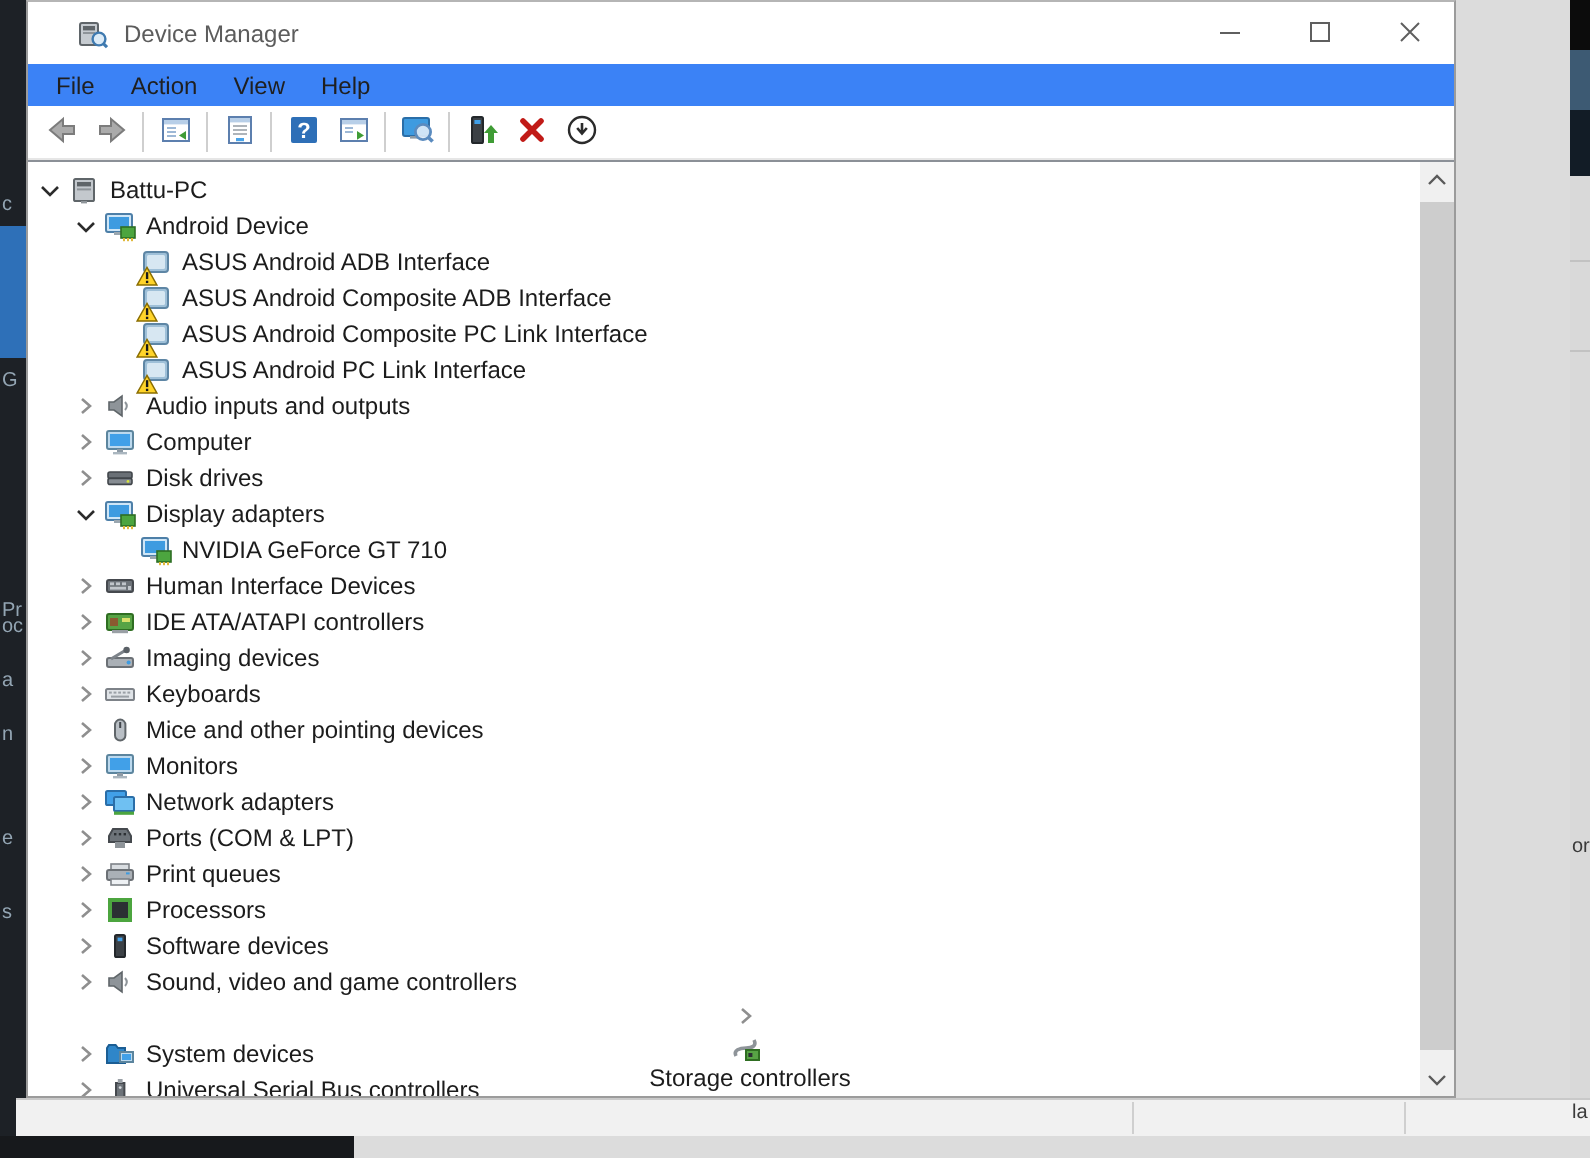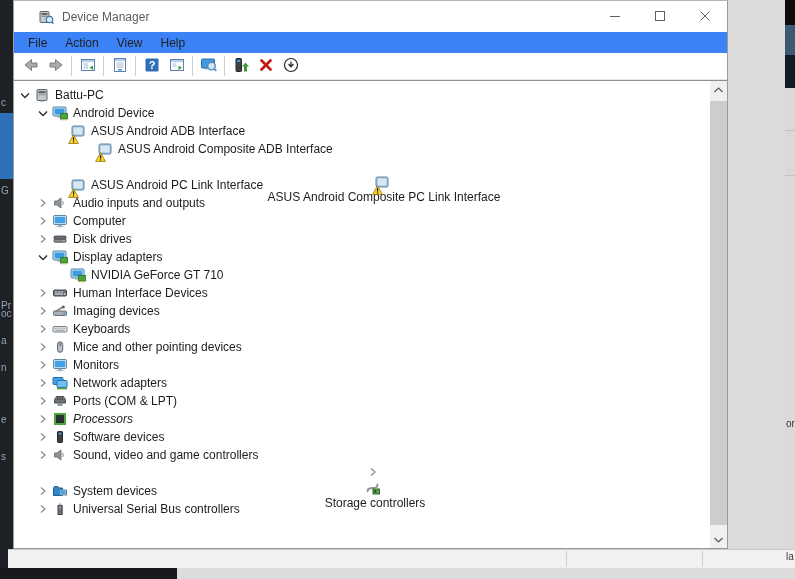--- a/index.html
+++ b/index.html
@@ -247,33 +247,33 @@
             <span class="node-icon"><svg width="16" height="16" viewBox="0 0 16 16">
                 <rect x="2" y="3" width="12" height="10" rx="1.5" fill="#9fc0d8" stroke="#5e86a5"></rect>
                 <rect x="3.5" y="4.5" width="9" height="7" rx="0.8" fill="#d7e7f2"></rect>
               </svg><span class="warn-badge"><svg width="11" height="10" viewBox="0 0 12 11">
                   <path d="M6 0.8 L11.4 10.4 H0.6 Z" fill="#ffd42a" stroke="#8a6d00" stroke-width="0.8"></path>
                   <rect x="5.4" y="3.4" width="1.3" height="3.8" fill="#1a1a1a"></rect>
                   <rect x="5.4" y="8.1" width="1.3" height="1.3" fill="#1a1a1a"></rect>
                 </svg></span></span>
             <span class="node-label">ASUS Android ADB Interface</span>
           </div>
-          <div class="tree-row" style="padding-left: 39px; margin-left: 27px;">
+          <div class="tree-row" style="padding-left: 39px;">
             <span class="twisty"></span>
             <span class="node-icon"><svg width="16" height="16" viewBox="0 0 16 16">
                 <rect x="2" y="3" width="12" height="10" rx="1.5" fill="#9fc0d8" stroke="#5e86a5"></rect>
                 <rect x="3.5" y="4.5" width="9" height="7" rx="0.8" fill="#d7e7f2"></rect>
               </svg><span class="warn-badge"><svg width="11" height="10" viewBox="0 0 12 11">
                   <path d="M6 0.8 L11.4 10.4 H0.6 Z" fill="#ffd42a" stroke="#8a6d00" stroke-width="0.8"></path>
                   <rect x="5.4" y="3.4" width="1.3" height="3.8" fill="#1a1a1a"></rect>
                   <rect x="5.4" y="8.1" width="1.3" height="1.3" fill="#1a1a1a"></rect>
                 </svg></span></span>
             <span class="node-label">ASUS Android Composite ADB Interface</span>
           </div>
-          <div class="tree-row" style="padding-left: 39px; flex-direction: column;">
+          <div class="tree-row" style="padding-left: 39px;">
             <span class="twisty"></span>
             <span class="node-icon"><svg width="16" height="16" viewBox="0 0 16 16">
                 <rect x="2" y="3" width="12" height="10" rx="1.5" fill="#9fc0d8" stroke="#5e86a5"></rect>
                 <rect x="3.5" y="4.5" width="9" height="7" rx="0.8" fill="#d7e7f2"></rect>
               </svg><span class="warn-badge"><svg width="11" height="10" viewBox="0 0 12 11">
                   <path d="M6 0.8 L11.4 10.4 H0.6 Z" fill="#ffd42a" stroke="#8a6d00" stroke-width="0.8"></path>
                   <rect x="5.4" y="3.4" width="1.3" height="3.8" fill="#1a1a1a"></rect>
                   <rect x="5.4" y="8.1" width="1.3" height="1.3" fill="#1a1a1a"></rect>
                 </svg></span></span>
             <span class="node-label">ASUS Android Composite PC Link Interface</span>
@@ -375,20 +375,34 @@
               </svg></span>
             <span class="node-label">Human Interface Devices</span>
           </div>
           <div class="tree-row" style="padding-left: 21px;">
             <span class="twisty">
               <svg width="16" height="16" viewBox="0 0 16 16">
                 <path d="M6 4.5 L10 8 L6 11.5" fill="none" stroke="#8f8f8f" stroke-width="1.3"></path>
               </svg>
             </span>
             <span class="node-icon"><svg width="16" height="16" viewBox="0 0 16 16">
+                <rect x="1.5" y="4" width="13" height="8" rx="1" fill="#57a345" stroke="#2f6e22"></rect>
+                <rect x="3" y="6" width="4" height="4" fill="#8a5a30"></rect>
+                <rect x="9" y="6" width="4" height="2" fill="#d9e06a"></rect>
+                <rect x="4" y="12" width="8" height="1.6" fill="#9aa0a5"></rect>
+              </svg></span>
+            <span class="node-label">IDE ATA/ATAPI controllers</span>
+          </div>
+          <div class="tree-row" style="padding-left: 21px;">
+            <span class="twisty">
+              <svg width="16" height="16" viewBox="0 0 16 16">
+                <path d="M6 4.5 L10 8 L6 11.5" fill="none" stroke="#8f8f8f" stroke-width="1.3"></path>
+              </svg>
+            </span>
+            <span class="node-icon"><svg width="16" height="16" viewBox="0 0 16 16">
                 <rect x="1.5" y="8" width="13" height="4.5" rx="1" fill="#aab0b6" stroke="#6b7075"></rect>
                 <path d="M3.5 8.5 L11 4" stroke="#7d838a" stroke-width="1.6"></path>
                 <circle cx="11.3" cy="4" r="1.6" fill="#5a6066"></circle>
                 <circle cx="12.3" cy="10.2" r="1" fill="#3e9be0"></circle>
               </svg></span>
             <span class="node-label">Imaging devices</span>
           </div>
           <div class="tree-row" style="padding-left: 21px;">
             <span class="twisty">
               <svg width="16" height="16" viewBox="0 0 16 16">
@@ -453,21 +467,35 @@
             </span>
             <span class="node-icon"><svg width="16" height="16" viewBox="0 0 16 16">
                 <path d="M4.5 3.5 H11.5 L13.5 7 V10 H2.5 V7 Z" fill="#6d7379" stroke="#45494e"></path>
                 <rect x="5" y="5.5" width="1.2" height="1.2" fill="#2b2f33"></rect>
                 <rect x="7.4" y="5.5" width="1.2" height="1.2" fill="#2b2f33"></rect>
                 <rect x="9.8" y="5.5" width="1.2" height="1.2" fill="#2b2f33"></rect>
                 <rect x="5.5" y="10" width="5" height="3" fill="#8e9499"></rect>
               </svg></span>
             <span class="node-label">Ports (COM &amp; LPT)</span>
           </div>
-          <div class="tree-row" style="padding-left: 21px; font-style: italic;">
+          <div class="tree-row" style="padding-left: 21px;">
+            <span class="twisty">
+              <svg width="16" height="16" viewBox="0 0 16 16">
+                <path d="M6 4.5 L10 8 L6 11.5" fill="none" stroke="#8f8f8f" stroke-width="1.3"></path>
+              </svg>
+            </span>
+            <span class="node-icon"><svg width="16" height="16" viewBox="0 0 16 16">
+                <rect x="3.5" y="3" width="9" height="3" fill="#d9dde1" stroke="#7d8288" stroke-width="0.8"></rect>
+                <rect x="1.5" y="6" width="13" height="5" rx="1" fill="#aab0b6" stroke="#6b7075"></rect>
+                <rect x="3.5" y="10.5" width="9" height="3" fill="#eef1f4" stroke="#7d8288" stroke-width="0.8"></rect>
+                <rect x="11" y="7.2" width="1.8" height="1" fill="#3e9be0"></rect>
+              </svg></span>
+            <span class="node-label">Print queues</span>
+          </div>
+          <div class="tree-row" style="padding-left: 21px;">
             <span class="twisty">
               <svg width="16" height="16" viewBox="0 0 16 16">
                 <path d="M6 4.5 L10 8 L6 11.5" fill="none" stroke="#8f8f8f" stroke-width="1.3"></path>
               </svg>
             </span>
             <span class="node-icon"><svg width="16" height="16" viewBox="0 0 16 16">
                 <rect x="2" y="2" width="12" height="12" fill="#4ca53f"></rect>
                 <rect x="4" y="4" width="8" height="8" fill="#2b2f33"></rect>
               </svg></span>
             <span class="node-label">Processors</span>

